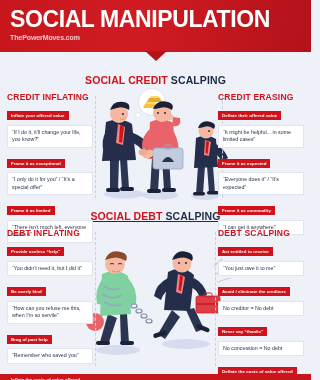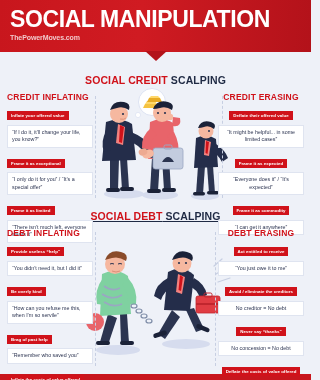--- a/index.html
+++ b/index.html
@@ -68,21 +68,21 @@
   
   .panel { position:relative; }
   .panel-row {
     position:relative;
     display:flex;
     justify-content:space-between;
     align-items:flex-start;
     padding:6px 7px 0 7px;
   }
   .col { width:86px; position:relative; z-index:3; }
-  .col.right { text-align:center; }
+  .col.right { text-align:left; }
 
   
   .tip { margin-bottom:6px; }
   .tip-label {
     display:inline-block;
     background:#d0121a;
     color:#ffffff;
     font-size:4.4px;
     font-weight:bold;
     line-height:7px;
@@ -373,21 +373,21 @@
         <div class="tip-label">Brag of past help</div>
         <div class="tip-body">“Remember who saved you”</div>
       </div>
       <div class="tip">
         <div class="tip-label">Inflate the costs of value offered</div>
         
       </div>
     </div>
 
     <div class="col right">
-      <div class="col-title">DEBT ERASING</div>
+      <div class="col-title">DEBT SCALPING</div>
 
       <div class="tip">
         <div class="tip-label">Act entitled to receive</div>
         <div class="tip-body">“You just owe it to me”</div>
       </div>
       <div class="tip">
         <div class="tip-label">Avoid / eliminate the creditors</div>
         <div class="tip-body">No creditor = No debt</div>
       </div>
       <div class="tip">

